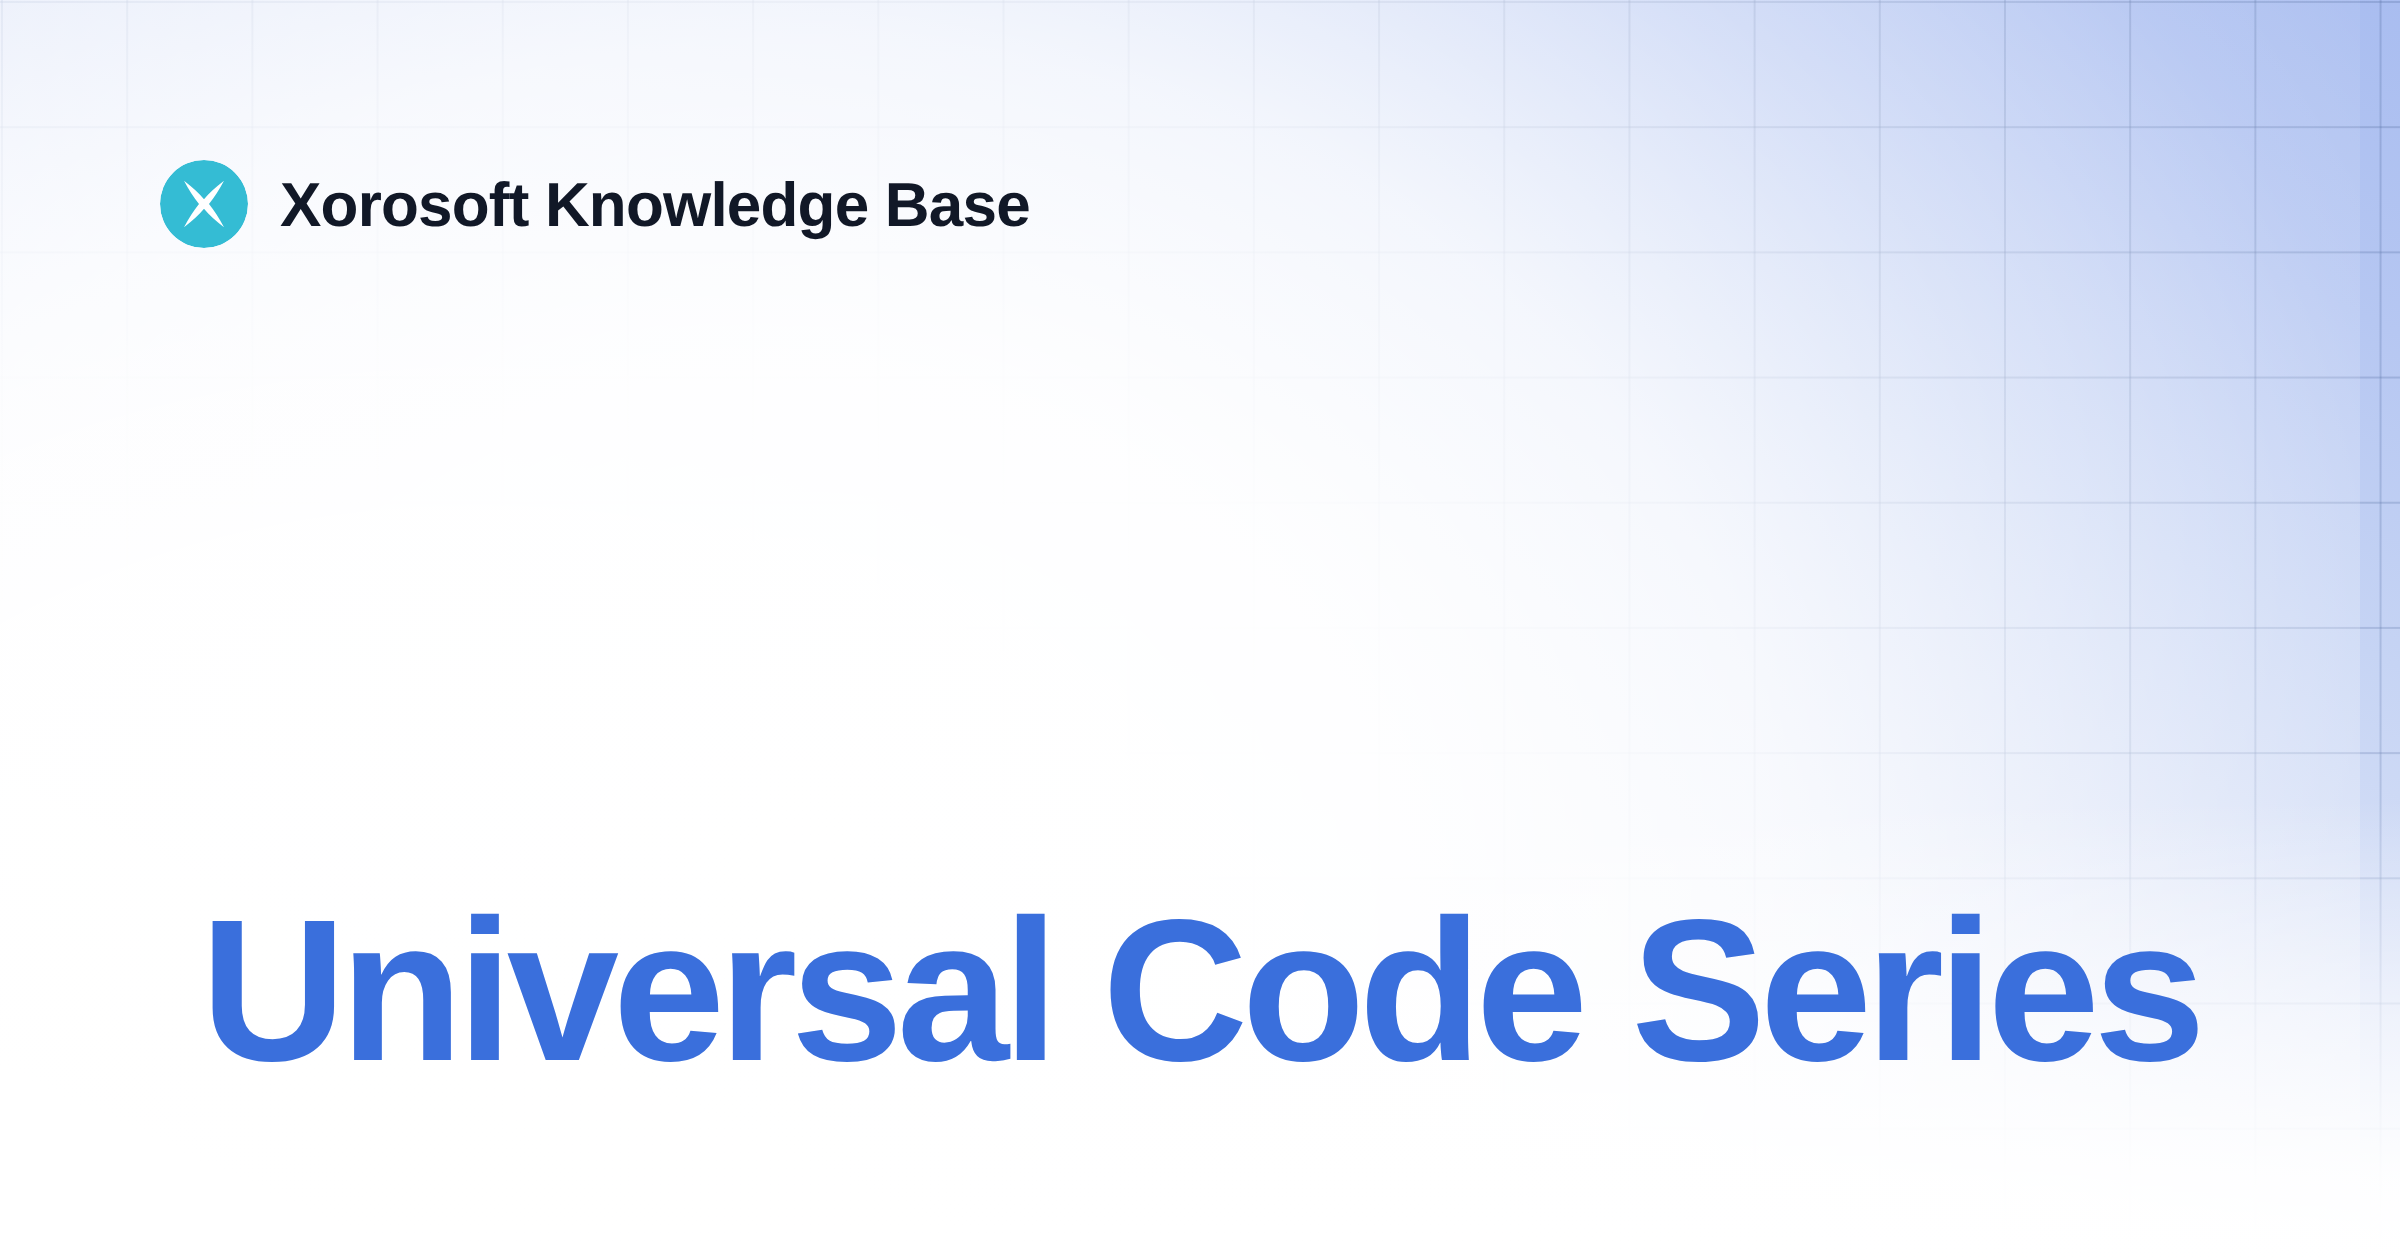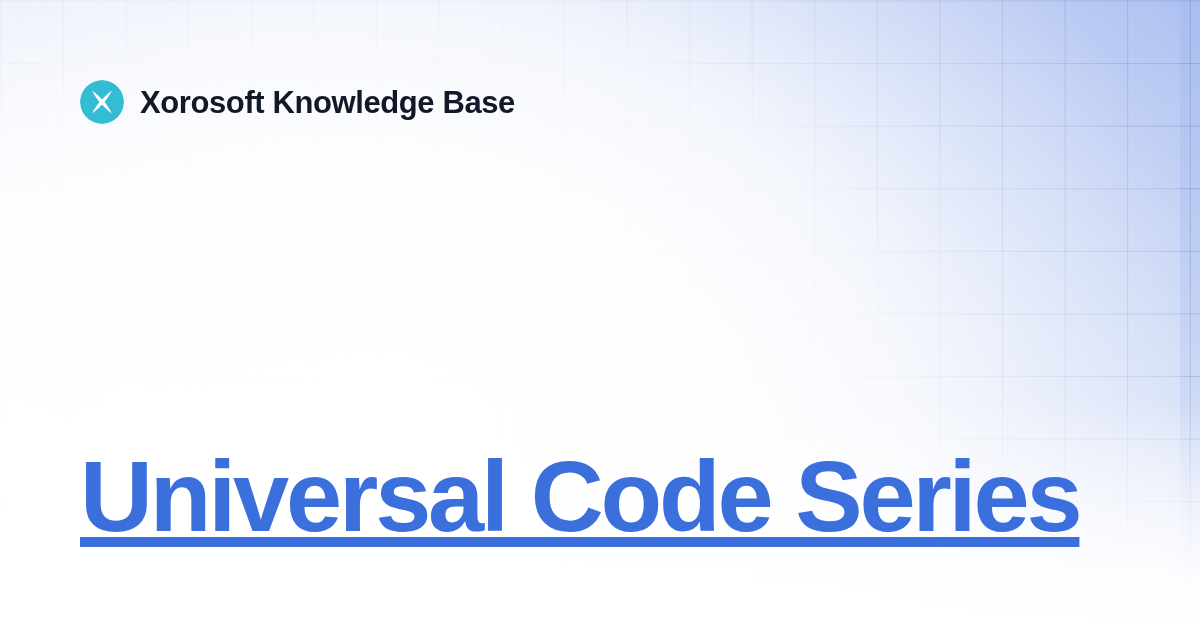--- a/index.html
+++ b/index.html
@@ -10,20 +10,21 @@
   body {
     font-family: "Liberation Sans", sans-serif;
   }
 
   .og-card {
     position: relative;
     width: 1200px;
     height: 630px;
     overflow: hidden;
     background: #e5e5e5;
+    text-align: center;
   }
 
   
   .bg-base {
     position: absolute;
     inset: 0;
     background: linear-gradient(
       205deg,
       #a9bdf0 0%,
       #b6c7f2 14%,
@@ -135,21 +136,20 @@
     left: 80px;
     top: 443px;
     right: 80px;
     margin: 0;
     font-size: 101px;
     font-weight: 700;
     letter-spacing: -3.2px;
     line-height: 1.06;
     color: #3a6fdc;
     white-space: nowrap;
-    text-decoration: underline;
   }
 </style>
 </head>
 <body>
 
 <div class="og-card">
 
   <div class="bg-base"></div>
   <div class="bg-grid"></div>
   <div class="bg-glow"></div>

